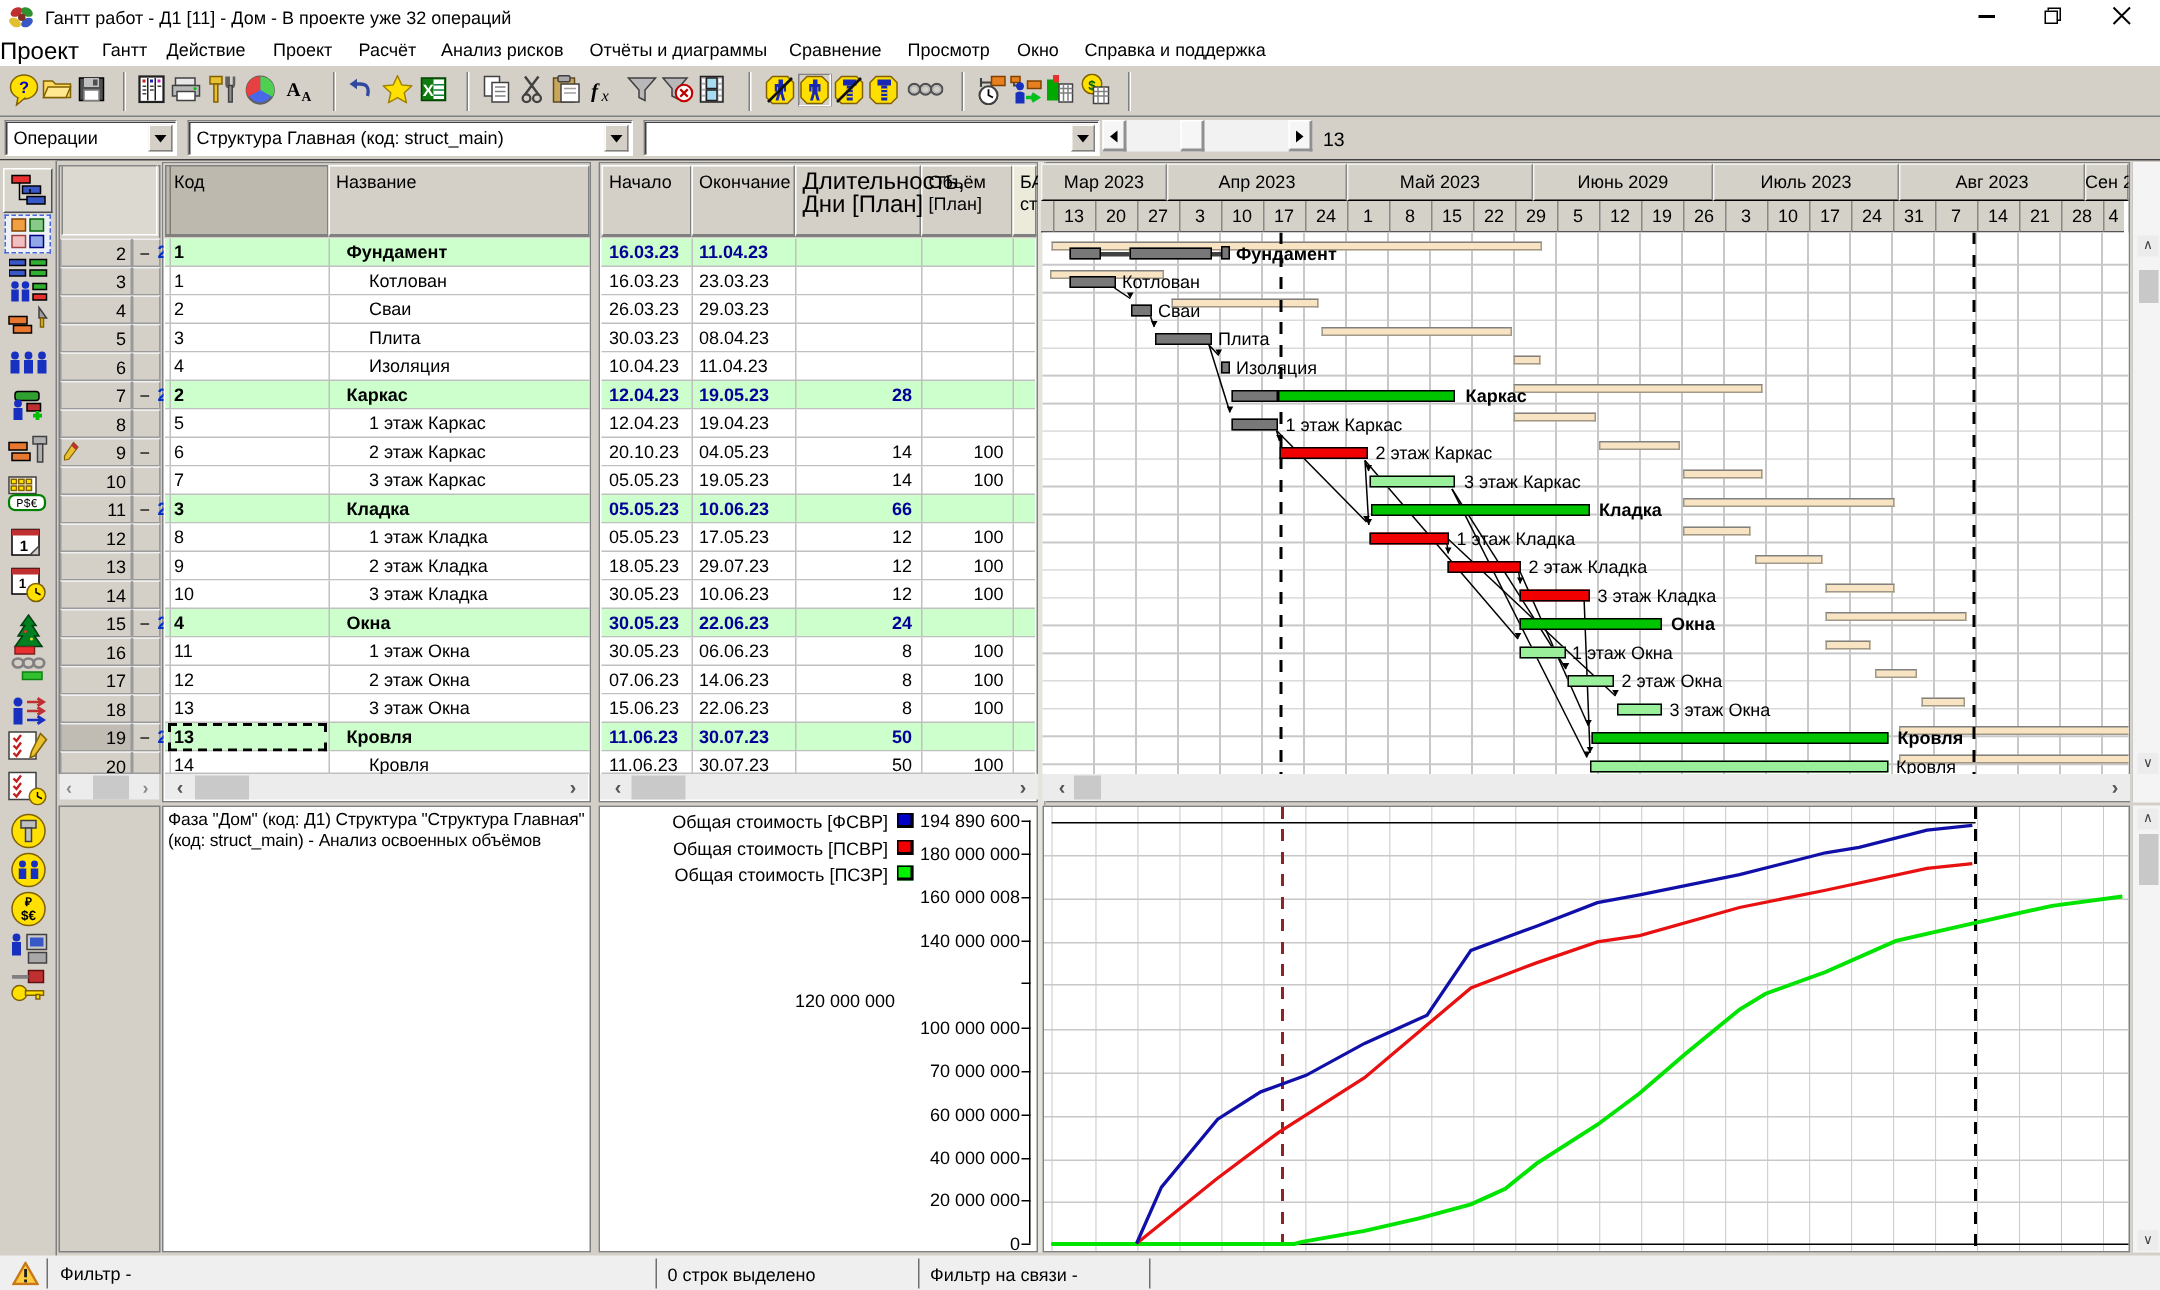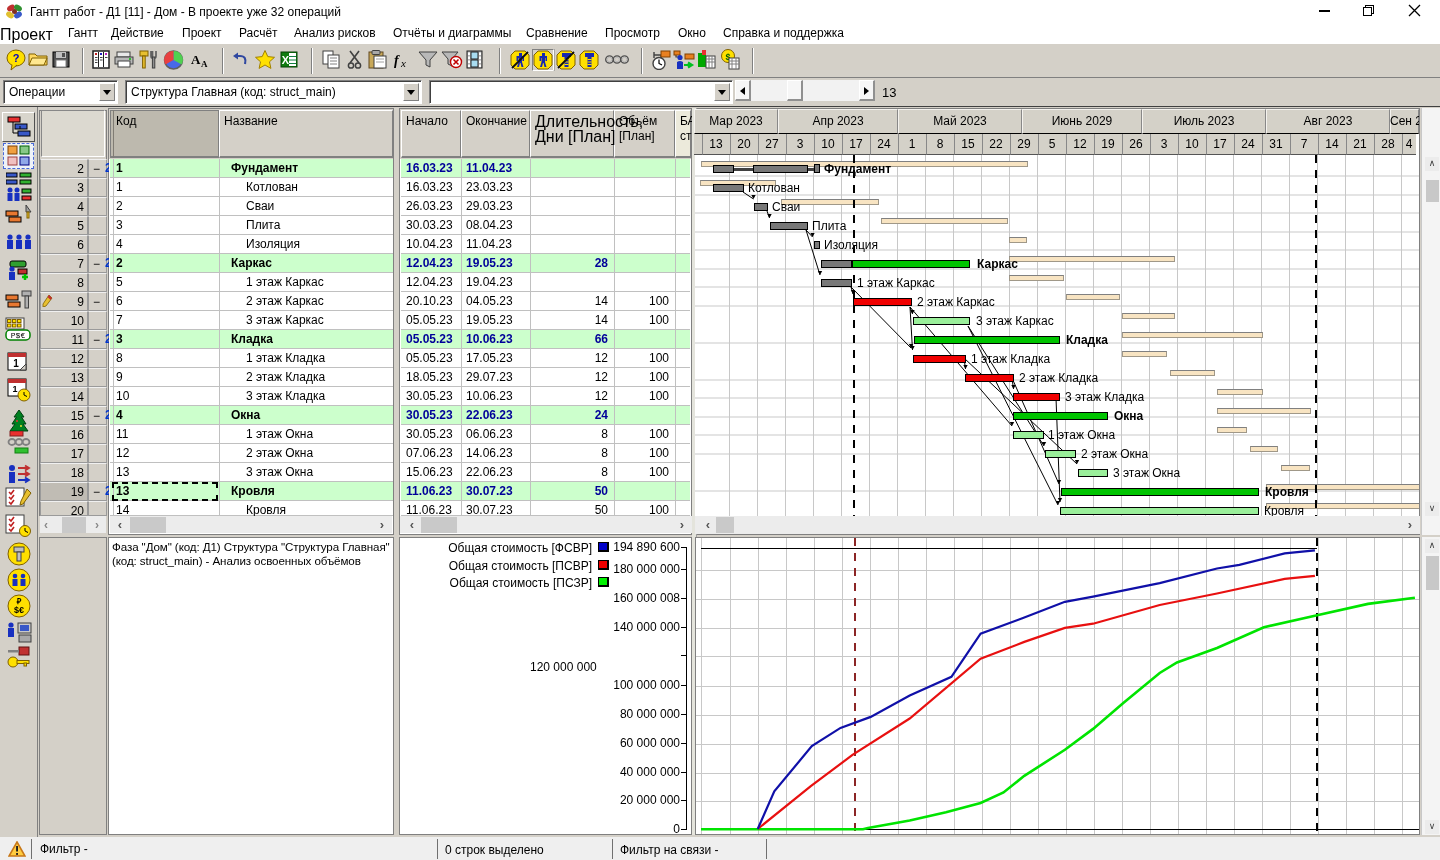--- a/index.html
+++ b/index.html
@@ -969,21 +969,21 @@
 <div class="tx" style="left:530px;top:561.9px;width:150px;text-align:right;font-size:12px;">180 000 000</div>
 <div class="ab" style="left:681px;top:568.9px;width:6px;height:1px;background:#000;"></div>
 <div class="tx" style="left:530px;top:591.0px;width:150px;text-align:right;font-size:12px;">160 000 008</div>
 <div class="ab" style="left:681px;top:598.0px;width:6px;height:1px;background:#000;"></div>
 <div class="tx" style="left:530px;top:619.7px;width:150px;text-align:right;font-size:12px;">140 000 000</div>
 <div class="ab" style="left:681px;top:626.7px;width:6px;height:1px;background:#000;"></div>
 <div class="tx" style="left:530px;top:648.4px;width:150px;font-size:12px;margin-top:12px;">120 000 000</div>
 <div class="ab" style="left:681px;top:655.4px;width:6px;height:1px;background:#000;"></div>
 <div class="tx" style="left:530px;top:678.0px;width:150px;text-align:right;font-size:12px;">100 000 000</div>
 <div class="ab" style="left:681px;top:685.0px;width:6px;height:1px;background:#000;"></div>
-<div class="tx" style="left:530px;top:706.8px;width:150px;text-align:right;font-size:12px;">80 000 000</div>
+<div class="tx" style="left:530px;top:706.8px;width:150px;text-align:right;font-size:12px;">70 000 000</div>
 <div class="ab" style="left:681px;top:713.8px;width:6px;height:1px;background:#000;"></div>
 <div class="tx" style="left:530px;top:735.5px;width:150px;text-align:right;font-size:12px;">60 000 000</div>
 <div class="ab" style="left:681px;top:742.5px;width:6px;height:1px;background:#000;"></div>
 <div class="tx" style="left:530px;top:764.6px;width:150px;text-align:right;font-size:12px;">40 000 000</div>
 <div class="ab" style="left:681px;top:771.6px;width:6px;height:1px;background:#000;"></div>
 <div class="tx" style="left:530px;top:793.3px;width:150px;text-align:right;font-size:12px;">20 000 000</div>
 <div class="ab" style="left:681px;top:800.3px;width:6px;height:1px;background:#000;"></div>
 <div class="tx" style="left:530px;top:821.5px;width:150px;text-align:right;font-size:12px;">0</div>
 <div class="ab" style="left:681px;top:828.5px;width:6px;height:1px;background:#000;"></div>
 <div class="ab" style="left:695px;top:537px;width:725px;height:298px;background:#fff;border:1px solid #808080;overflow:hidden;" id="bchart">

